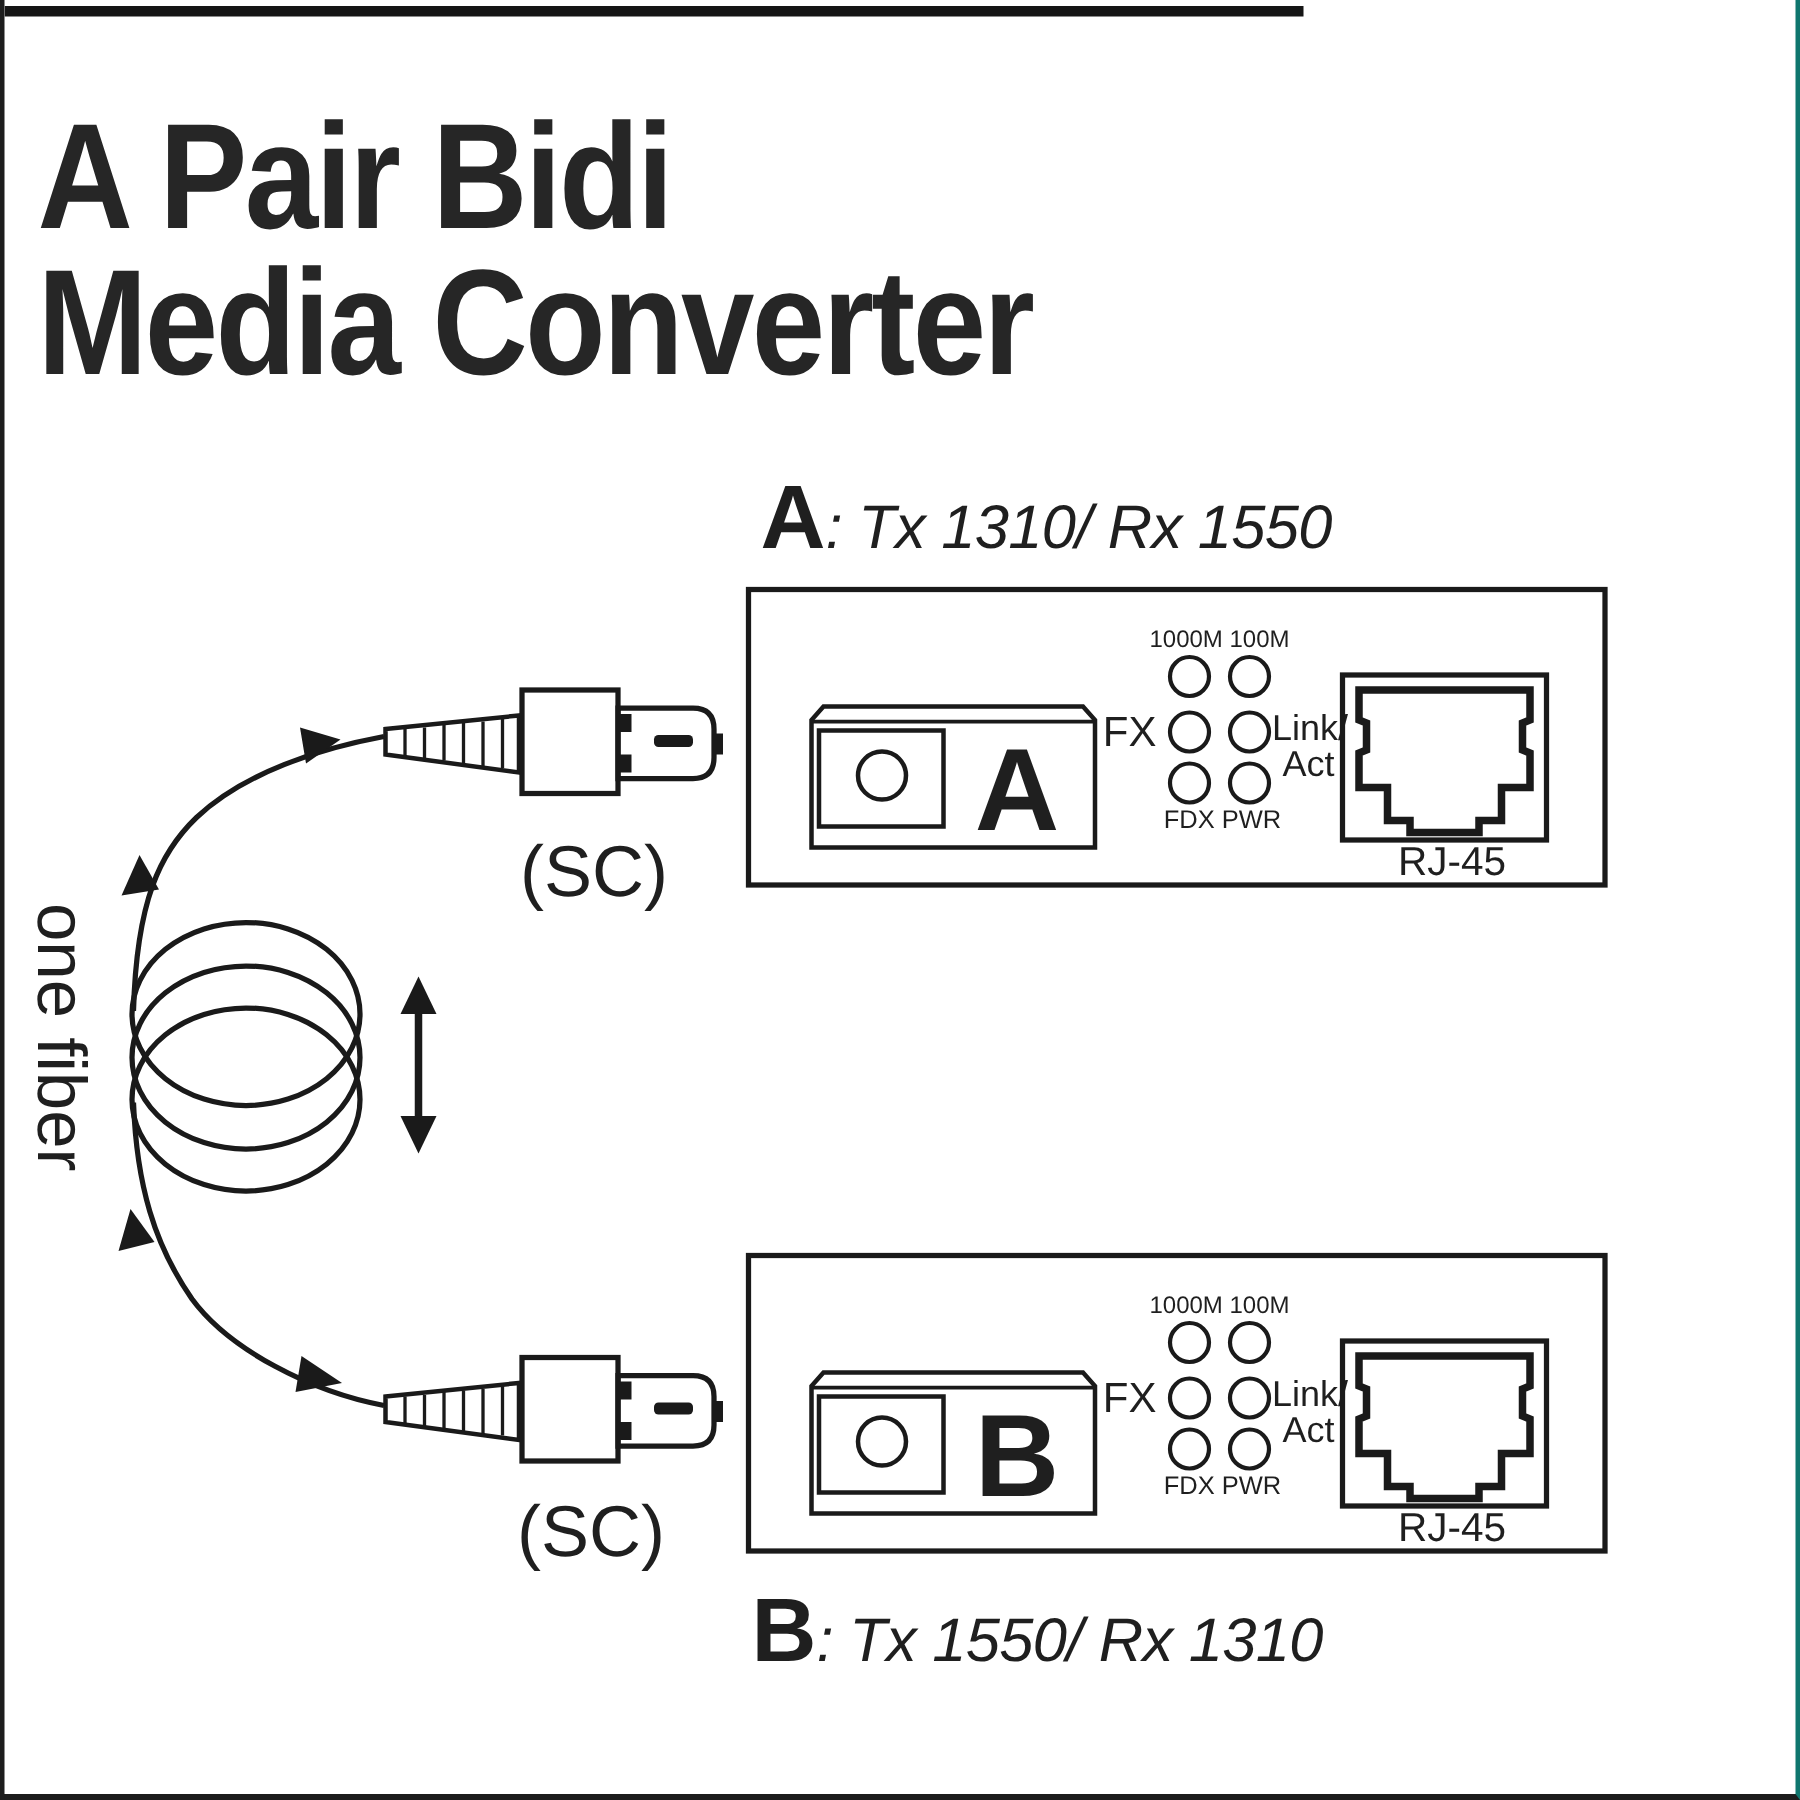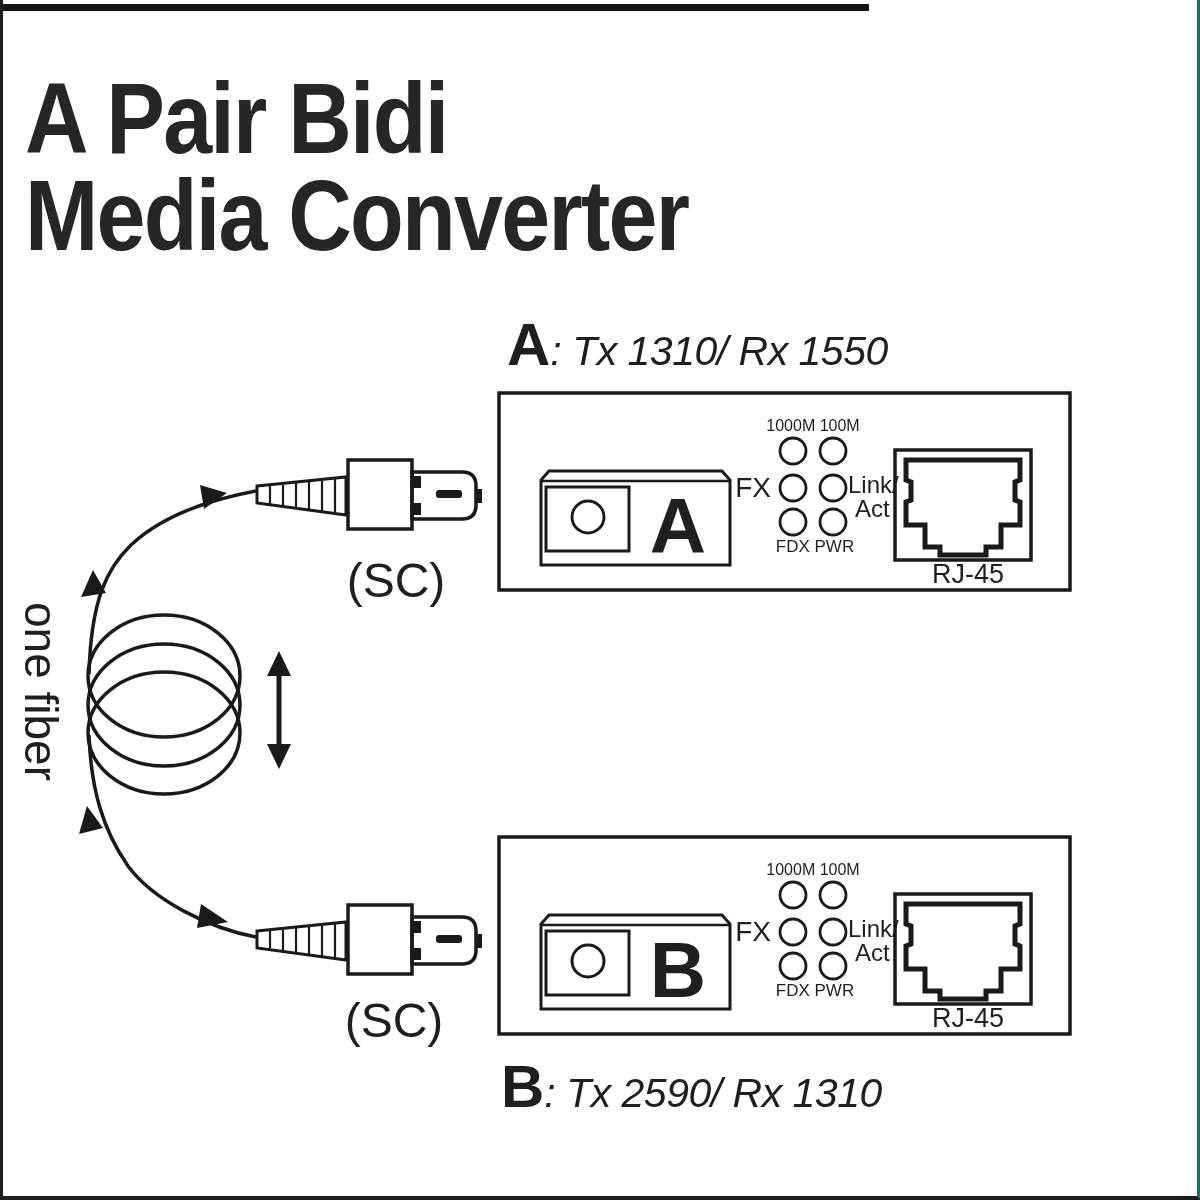--- a/index.html
+++ b/index.html
@@ -37,21 +37,21 @@
     <div>Media Converter</div>
   </div>
 
   <div class="spec" id="spec-a">
     <span class="letter">A</span>
       <span class="rest">: Tx 1310/ Rx 1550</span>
   </div>
 
   <div class="spec" id="spec-b">
     <span class="letter">B</span>
-      <span class="rest">: Tx 2590/ Rx 1310</span>
+      <span class="rest">: Tx 1550/ Rx 1310</span>
   </div>
 
   <svg class="diagram" viewBox="0 0 1200 1200">
 
     <g>
       <rect class="ln" x="496" y="393" width="571" height="197" stroke-width="3.5" fill="#fff"></rect>
 
       <g>
         <path class="ln" stroke-width="3" d="M546,471 L719,471 L727,480 L727,565 L538,565 L538,480 Z"></path>
         <line class="ln" stroke-width="2.5" x1="538" y1="481" x2="727" y2="481"></line>

